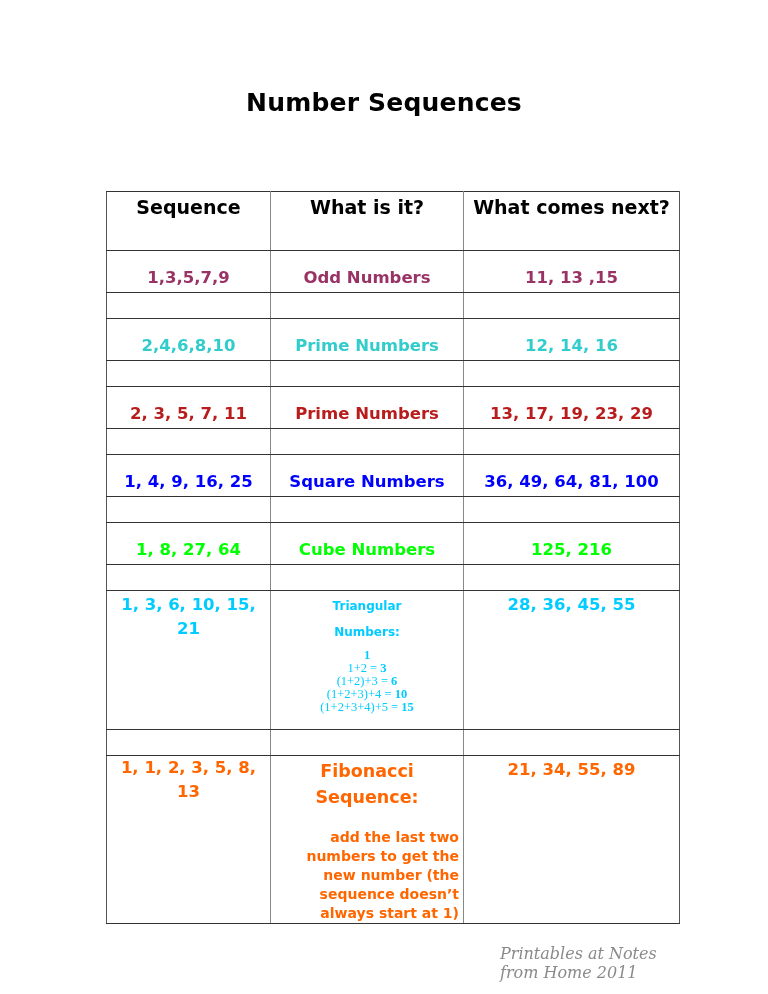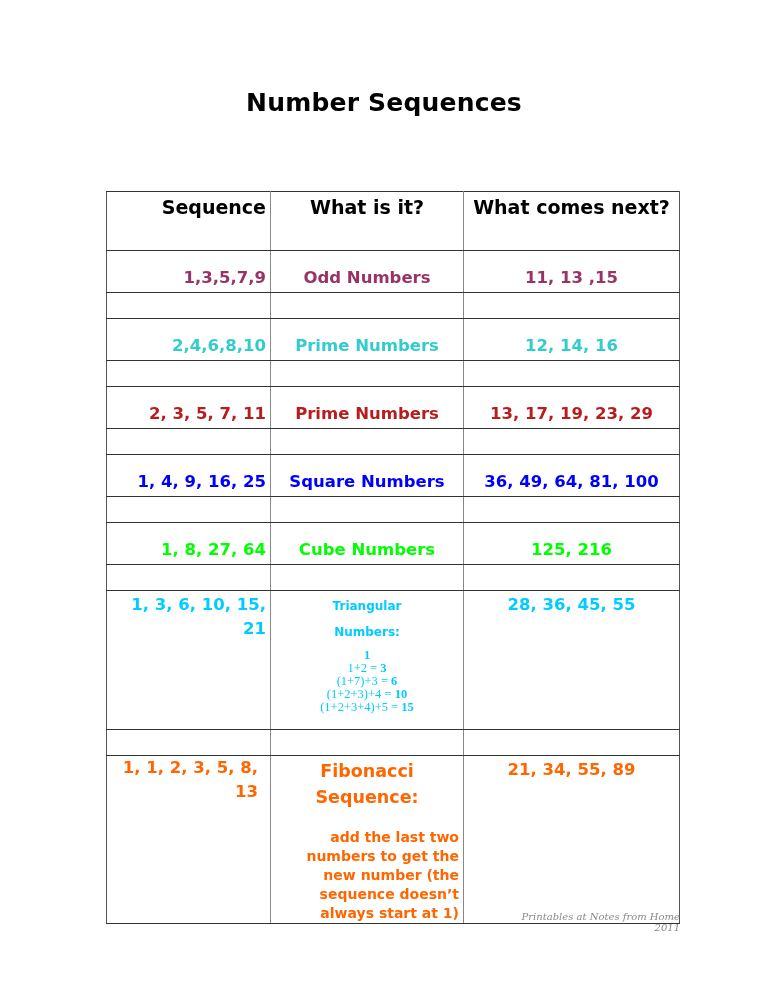--- a/index.html
+++ b/index.html
@@ -1,30 +1,30 @@
 <!DOCTYPE html>
 <html><head>
 <meta charset="utf-8">
 <style>
   html, body { margin:0; padding:0; background:#ffffff; }
   body { width:768px; height:994px; position:relative; overflow:hidden; font-family:"Liberation Sans", sans-serif; }
   .title { position:absolute; left:0; width:768px; top:88px; text-align:center; font-size:25px; font-weight:bold; color:#000; font-family:"DejaVu Sans", sans-serif; letter-spacing:0.2px; }
   table.seq { position:absolute; left:106px; top:191px; width:573px; border-collapse:collapse; table-layout:fixed; }
   table.seq td { border-left:1px solid #888; border-right:1px solid #888; border-top:1.5px solid #333; border-bottom:1.5px solid #333; text-align:center; vertical-align:top; padding:0 4px; font-family:"DejaVu Sans", sans-serif; font-weight:bold; font-size:16.5px; line-height:24px; }
-  table.seq td:first-child { border-left:1.5px solid #555;text-align:right; }
+  table.seq td:first-child { border-left:1.5px solid #555; }
   table.seq td:last-child { border-right:1.5px solid #555; }
   tr.head td { height:56px; font-size:19px; line-height:27px; padding-top:2px; color:#000; }
   tr.data td { height:26px; padding-top:15px; }
   tr.spacer td { height:25px; }
   tr.tall-tri td { height:136px; padding-top:2px; }
   tr.tall-fib td { height:137px; padding-top:2px; }
   .note-serif { font-family:"Liberation Serif", serif; font-weight:normal; font-size:12.5px; line-height:13px; display:block; }
   .note-serif b { font-weight:bold; }
   .note-sans { font-size:14px; line-height:19px; display:block; margin-top:18px;text-align:right; }
-  .footer { position:absolute; left:500px; top:911px; width:180px; text-align:right; font-family:"DejaVu Serif", serif; font-style:italic; font-size:10px; color:#8a8a8a; }
+  .footer { position:absolute; left:500px; top:944px; width:180px; text-align:left; font-family:"DejaVu Serif", serif; font-style:italic; font-size:16px; color:#8a8a8a; }
 </style>
 </head>
 <body>
 
 <div class="title">Number Sequences</div>
 
 <table class="seq">
   <colgroup>
       <col style="width:164px">
       <col style="width:193px">
@@ -91,21 +91,21 @@
         <td></td>
         <td></td>
       </tr>
 
   <tr class="tall-tri" style="color:#00CCFF">
     <td>1, 3, 6, 10, 15, 21</td>
     <td>
       <span style="display:block;font-size:12px;line-height:26px;padding:0 30px;">Triangular Numbers:</span>
       <span class="note-serif" style="margin-top:4px"><span></span><b>1</b></span>
       <span class="note-serif"><span>1+2 = </span><b>3</b></span>
-      <span class="note-serif"><span>(1+7)+3 = </span><b>6</b></span>
+      <span class="note-serif"><span>(1+2)+3 = </span><b>6</b></span>
       <span class="note-serif"><span>(1+2+3)+4 = </span><b>10</b></span>
       <span class="note-serif"><span>(1+2+3+4)+5 = </span><b>15</b></span>
     </td>
     <td>28, 36, 45, 55</td>
   </tr>
   <tr class="spacer">
         <td></td>
         <td></td>
         <td></td>
       </tr>

